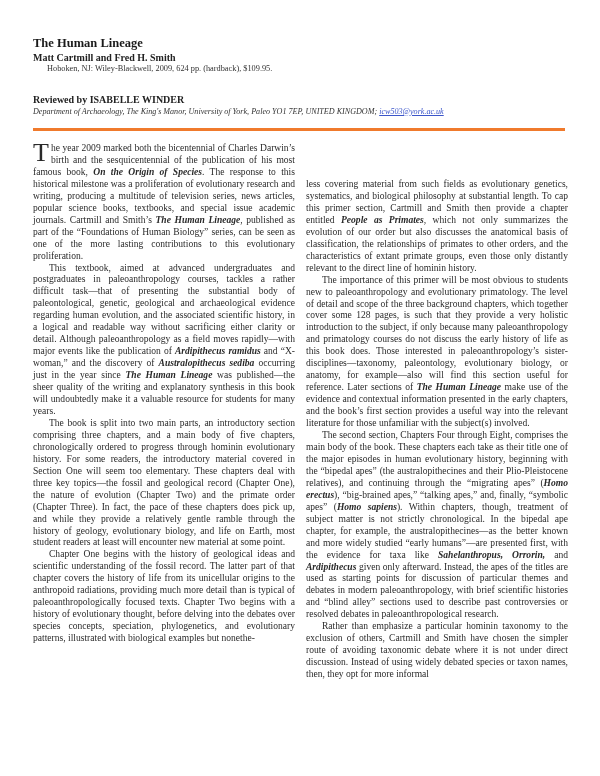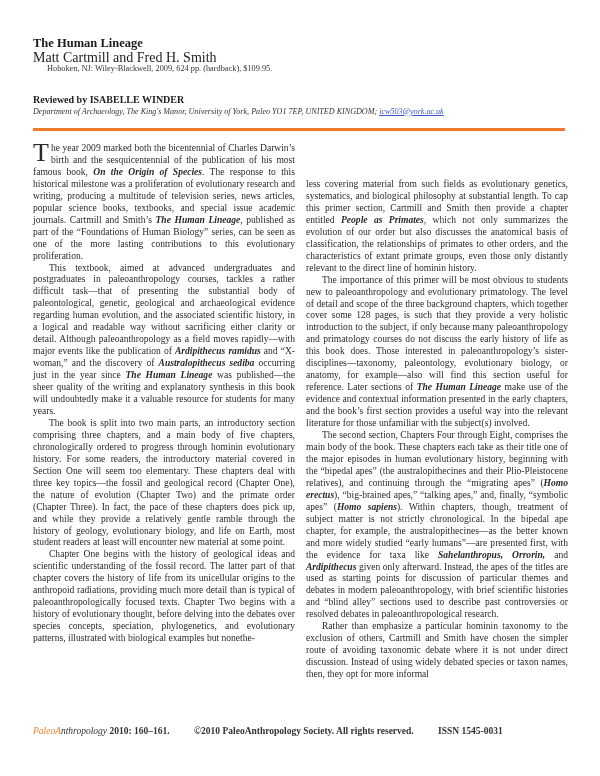--- a/index.html
+++ b/index.html
@@ -1,20 +1,20 @@
 <!DOCTYPE html>
 <html><head>
 <meta charset="utf-8">
 <style>
   html, body { margin: 0; padding: 0; background: #ffffff; }
   body { width: 600px; height: 776px; position: relative; overflow: hidden;
          font-family: "Liberation Serif", "DejaVu Serif", serif; color: #222; }
   .header { position: absolute; left: 33px; top: 36px; width: 540px; }
   .title { font-weight: bold; font-size: 12.5px; line-height: 15px; color: #1a1a1a; }
-  .authors { font-size: 14px; line-height: 13px; }
+  .authors { font-size: 10px; line-height: 13px; font-weight: bold; }
   .pub { font-size: 8.3px; line-height: 10.5px; color: #333; padding-left: 14px; }
   .reviewer { position: absolute; left: 33px; top: 93px; width: 540px; }
   .reviewed { font-weight: bold; font-size: 10px; line-height: 13px; }
   .affil { font-style: italic; font-size: 8.1px; line-height: 11px; color: #333; }
   .affil a { color: #3b55c9; text-decoration: underline; font-style: italic; }
   .rule { position: absolute; left: 33px; top: 128px; width: 532px; height: 3px; background: #f07a2c; }
   .col { position: absolute; top: 142px; width: 262px; font-size: 9.55px; line-height: 11.95px;
          text-align: justify; hyphens: manual; color: #2a2a2a; }
   .col.left { left: 33px; }
   .col.right { left: 306px; margin-top: 36px; }
@@ -55,19 +55,13 @@
 </div>
 
 <div class="col right">
   <p class="first"><span id="p4cont">less covering material from such fields as evolutionary genetics, systematics, and biological philosophy at substantial length. To cap this primer section, Cartmill and Smith then provide a chapter entitled <em>People as Primates</em>, which not only summarizes the evolution of our order but also discusses the anatomical basis of classification, the relationships of primates to other orders, and the characteristics of extant primate groups, even those only distantly relevant to the direct line of hominin history.</span></p>
   <p><span>The importance of this primer will be most obvious to students new to paleoanthropology and evolutionary primatology. The level of detail and scope of the three background chapters, which together cover some 128 pages, is such that they provide a very holistic introduction to the subject, if only because many paleoanthropology and primatology courses do not discuss the early history of life as this book does. Those interested in paleoanthropology’s sister-disciplines—taxonomy, paleontology, evolutionary biology, or anatomy, for example—also will find this section useful for reference. Later sections of </span><em>The Human Lineage</em><span> make use of the evidence and contextual information presented in the early chapters, and the book’s first section provides a useful way into the relevant literature for those unfamiliar with the subject(s) involved.</span></p>
   <p><span>The second section, Chapters Four through Eight, comprises the main body of the book. These chapters each take as their title one of the major episodes in human evolutionary history, beginning with the “bipedal apes” (the australopithecines and their Plio-Pleistocene relatives), and continuing through the “migrating apes” (</span><em>Homo erectus</em><span>), “big-brained apes,” “talking apes,” and, finally, “symbolic apes” (</span><em>Homo sapiens</em><span>). Within chapters, though, treatment of subject matter is not strictly chronological. In the bipedal ape chapter, for example, the australopithecines—as the better known and more widely studied “early humans”—are presented first, with the evidence for taxa like </span><em>Sahelanthropus, Orrorin,</em><span> and </span><em>Ardipithecus</em><span> given only afterward. Instead, the apes of the titles are used as starting points for discussion of particular themes and debates in modern paleoanthropology, with brief scientific histories and “blind alley” sections used to describe past controversies or resolved debates in paleoanthropological research.</span></p>
   <p>Rather than emphasize a particular hominin taxonomy to the exclusion of others, Cartmill and Smith have chosen the simpler route of avoiding taxonomic debate where it is not under direct discussion. Instead of using widely debated species or taxon names, then, they opt for more informal</p>
 </div>
 
 <div class="footer">
-  <div>
-    <span class="journal-p">Paleo</span><span class="journal-p">A</span><span class="journal-rest">nthropology</span>
-    <span>2010: 160–161.</span><span class="sp"></span>
-    <span>©2010 PaleoAnthropology Society. All rights reserved.</span><span class="sp"></span>
-    <span>ISSN 1545-0031</span>
-  </div>
 </div>
 
 </body></html>

